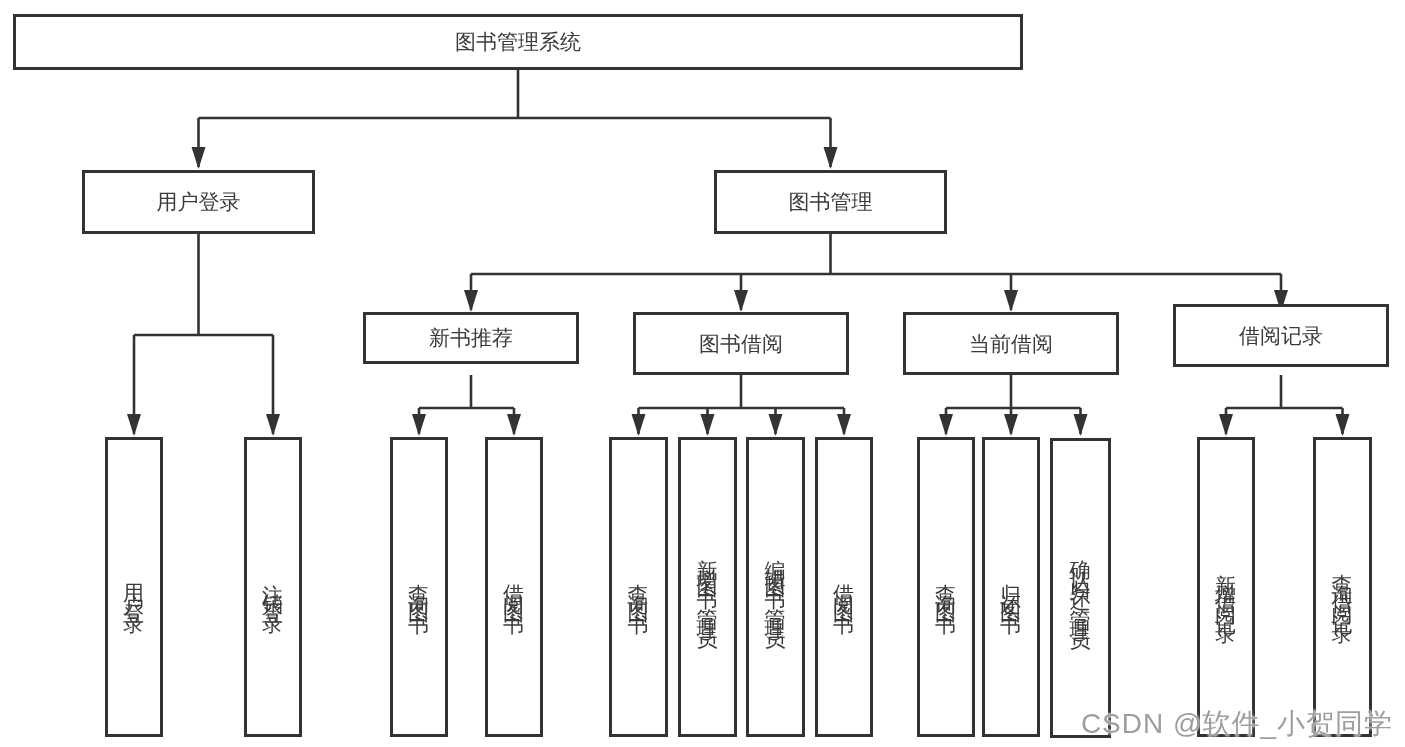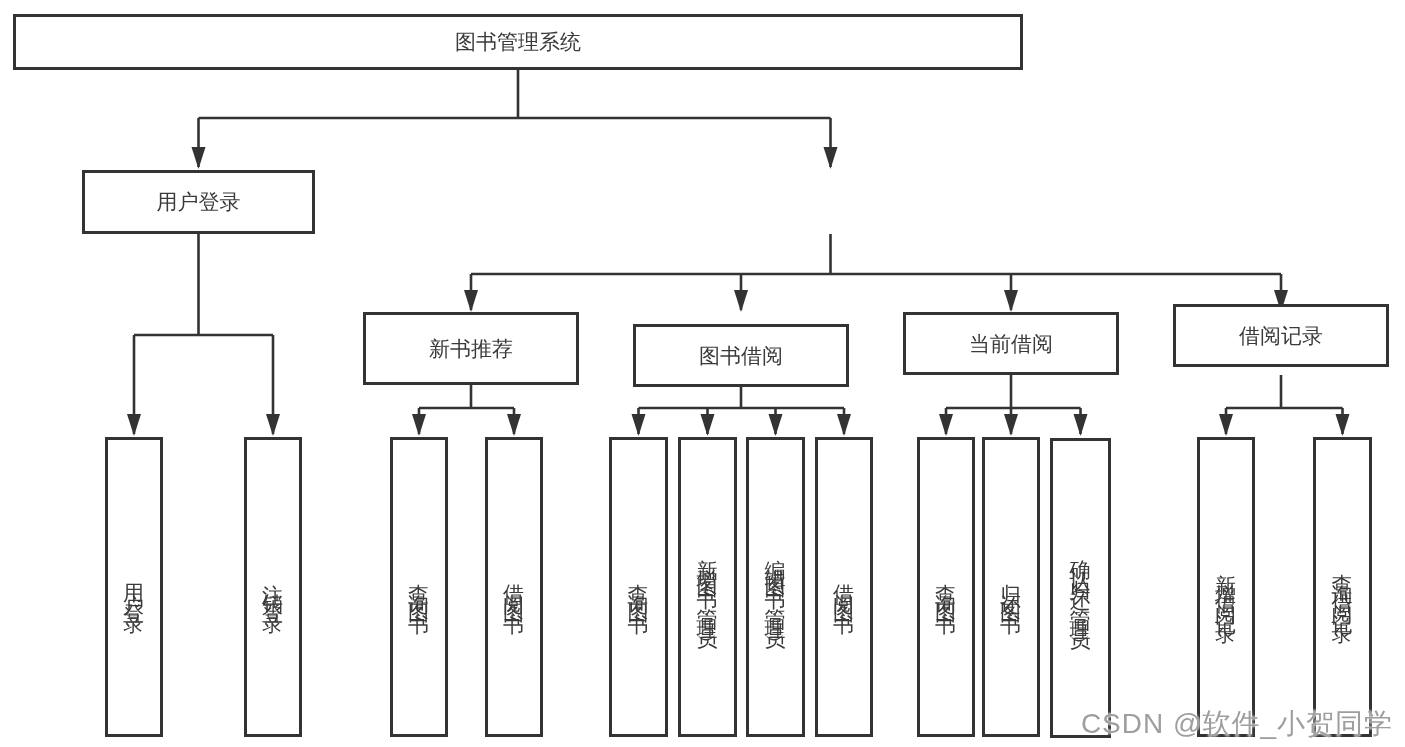--- a/index.html
+++ b/index.html
@@ -95,25 +95,28 @@
     </g>
   </svg>
 
   <div class="box" style="left:13px;top:14px;width:1010px;height:56px;">
     <span class="hlabel">图书管理系统</span>
   </div>
 
   <div class="box" style="left:82px;top:170px;width:233px;height:64px;">
     <span class="hlabel">用户登录</span>
   </div>
+  <div class="box" style="left:714px;top:170px;width:233px;height:64px;">
+    <span class="hlabel">图书管理</span>
+  </div>
 
-  <div class="box" style="left:363px;top:312px;width:216px;height:73px;">
+  <div class="box" style="left:363px;top:312px;width:216px;height:52px;">
     <span class="hlabel">新书推荐</span>
   </div>
-  <div class="box" style="left:633px;top:324px;width:216px;height:63px;">
+  <div class="box" style="left:633px;top:312px;width:216px;height:63px;">
     <span class="hlabel">图书借阅</span>
   </div>
   <div class="box" style="left:903px;top:312px;width:216px;height:63px;">
     <span class="hlabel">当前借阅</span>
   </div>
   <div class="box" style="left:1173px;top:304px;width:216px;height:63px;">
     <span class="hlabel">借阅记录</span>
   </div>
 
   <div class="box" style="left:105px;top:437px;width:58px;height:300px;">

